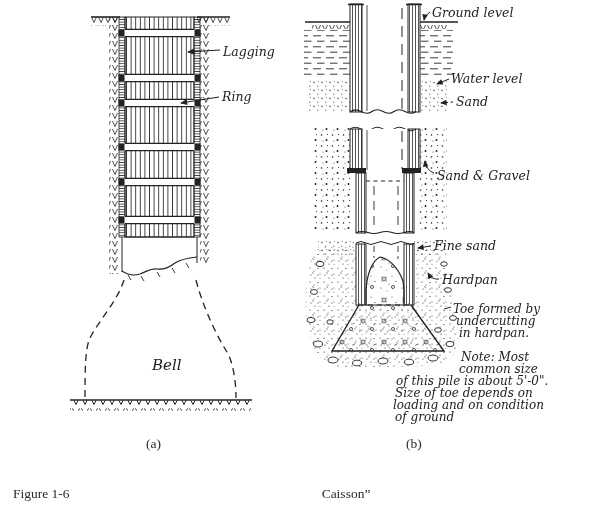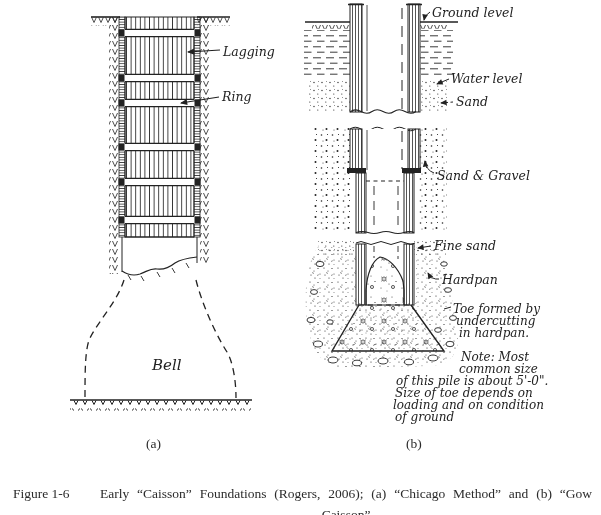--- a/index.html
+++ b/index.html
@@ -273,18 +273,17 @@
       <text x="395" y="421" class="hand-sm">of ground</text>
     </g>
 
     <text x="406" y="448" class="panel">(b)</text>
   </g>
 </svg>
 
 <div class="caption-row">
   <div class="caption-label">Figure 1-6</div>
   <div class="caption-text">
-    <div class="caption-l1">Early “Caisson” Foundations (Rogers, 2006); (a) “Chicago Method” and (b) “Gow</div>
     <div class="caption-l2">Caisson”</div>
   </div>
 </div>
 
 </div>
 
 </body></html>

